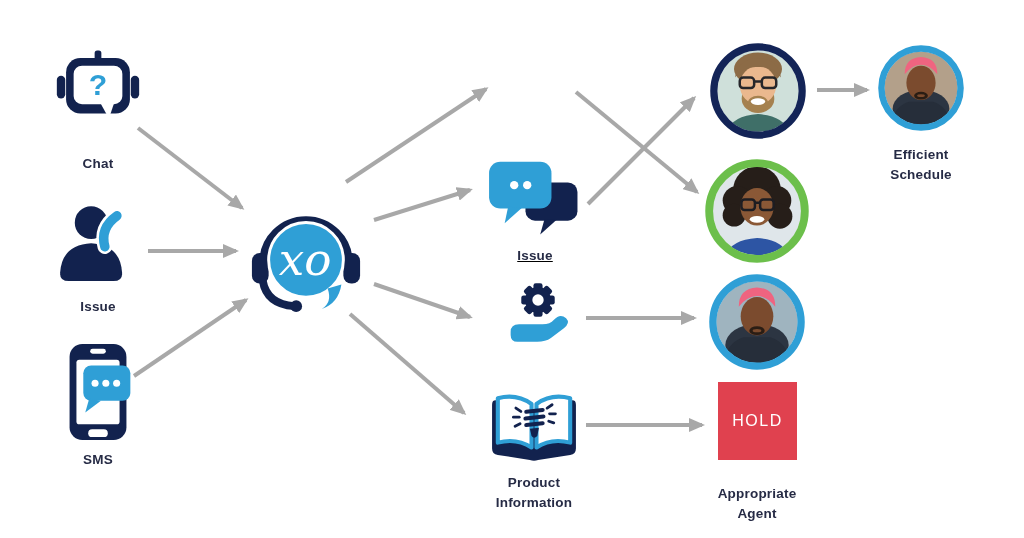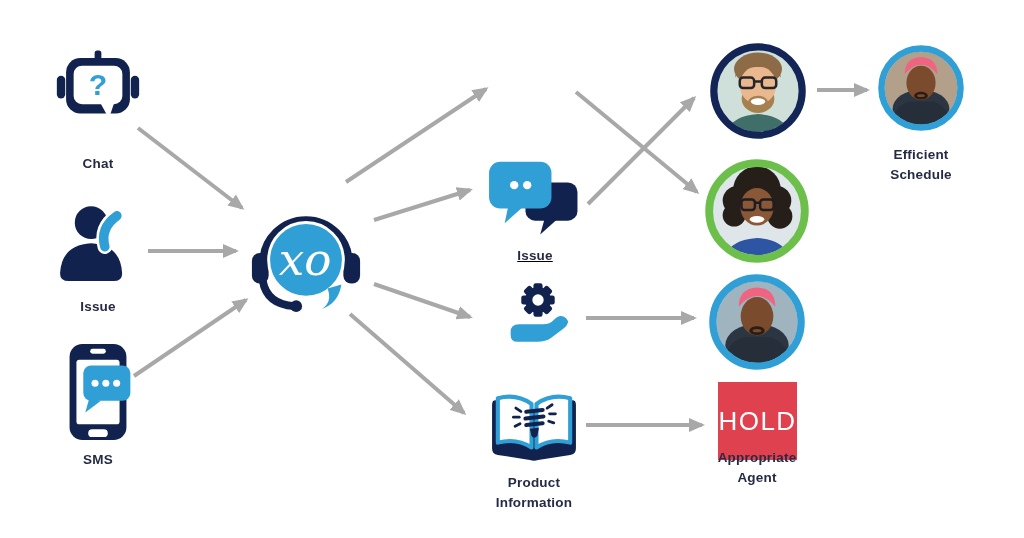--- a/index.html
+++ b/index.html
@@ -9,21 +9,21 @@
   }
   .node{position:absolute;display:flex;flex-direction:column;align-items:center;}
   .nlabel{
     font-weight:700;font-size:13.5px;line-height:20px;color:#262b45;
     text-align:center;letter-spacing:.2px;white-space:pre-line;
   }
   #arrows{position:absolute;left:0;top:0;width:1024px;height:538px;pointer-events:none;}
   .avatar{border-radius:50%;display:block;}
   .hold-box{
     display:flex;align-items:center;justify-content:center;
-    background:#e0414f;color:#fff;font-weight:400;font-size:26px;letter-spacing:1.5px;
+    background:#e0414f;color:#fff;font-weight:400;font-size:16px;letter-spacing:1.5px;
     font-family:"Liberation Sans",sans-serif;
   }
   .freelabel{position:absolute;}
 </style>
 </head>
 <body>
 
 <div id="canvas">
 
   <svg id="arrows" viewBox="0 0 1024 538">
@@ -238,21 +238,21 @@
           <path d="M14,100 Q16,72 36,66 L64,66 Q84,72 86,100 Z" fill="#262e3a"></path>
         </g>
         <circle cx="50" cy="50" r="46" fill="none" stroke="#2f9fd6" stroke-width="7.5"></circle>
       </svg>
     </span>
   </div>
 
   <div class="node" style="left:718px;top:382px;">
     <div class="hold-box" style="width:79px;height:78px;">HOLD</div>
   </div>
-  <div class="freelabel nlabel" style="left:707px;top:448px;width:100px;">Appropriate Agent</div>
+  <div class="freelabel nlabel" style="left:707px;top:484px;width:100px;">Appropriate Agent</div>
 
   <div class="node" style="left:878px;top:45px;">
     <span class="avatar">
       <svg width="86" height="86" viewBox="0 0 100 100">
         <defs>
             <clipPath id="cp4">
               <circle cx="50" cy="50" r="42.5"></circle>
             </clipPath>
           </defs>
         <circle cx="50" cy="50" r="42.5" fill="#b3a08a"></circle>

